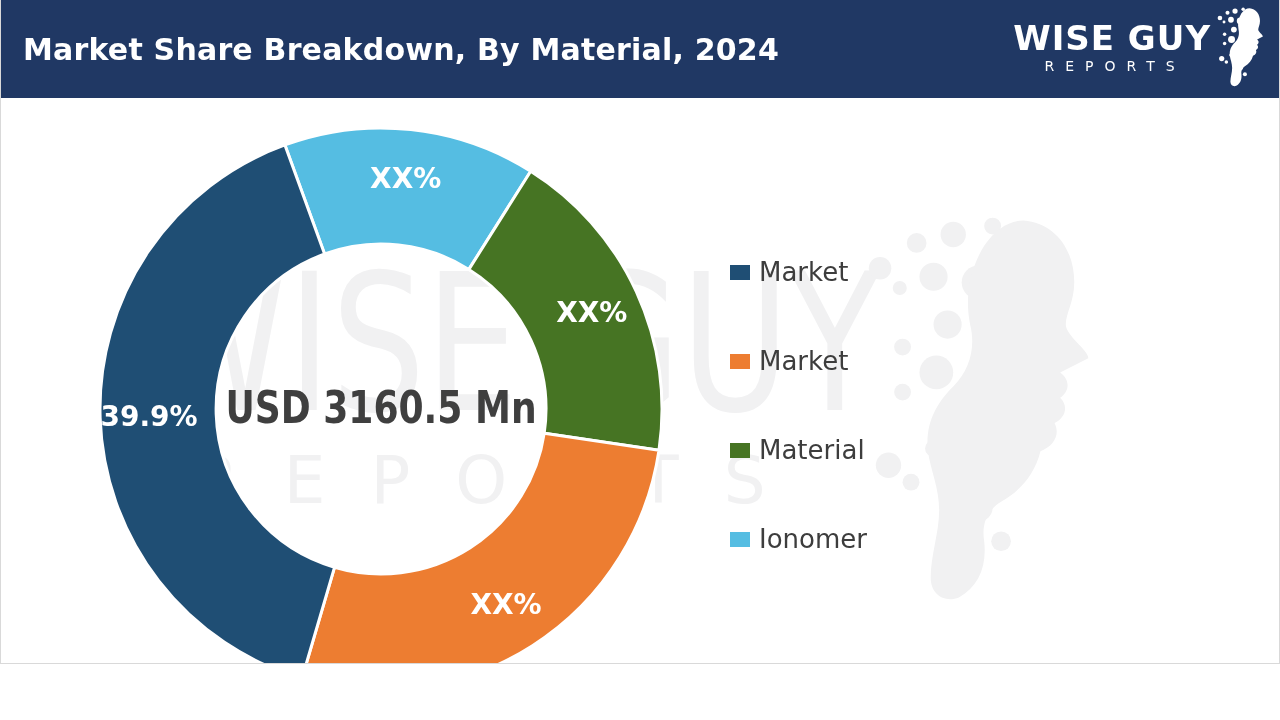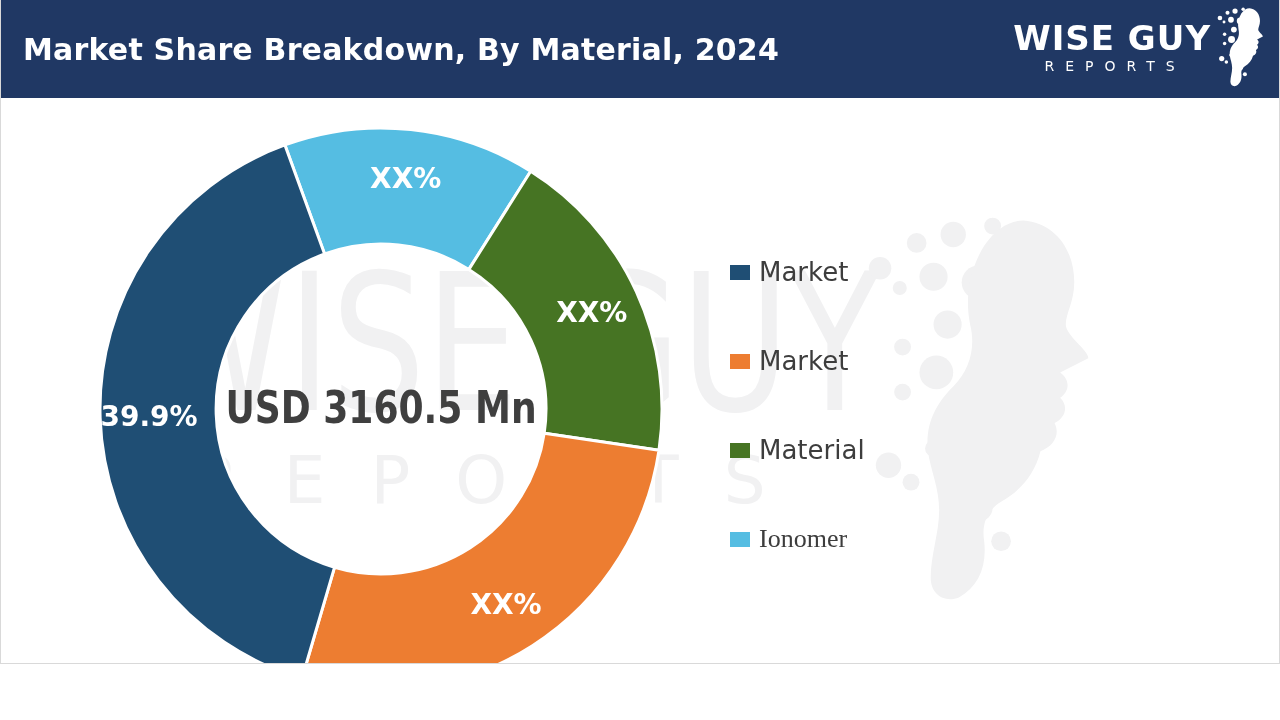--- a/index.html
+++ b/index.html
@@ -135,17 +135,17 @@
       <li>
         <span class="marker" style="background: rgb(237, 125, 49);"></span>
         <span class="lbl" style="color: rgb(61, 61, 61);">Market</span>
       </li>
       <li>
         <span class="marker" style="background: rgb(70, 116, 35);"></span>
         <span class="lbl" style="color: rgb(61, 61, 61);">Material</span>
       </li>
       <li>
         <span class="marker" style="background: rgb(85, 189, 226);"></span>
-        <span class="lbl" style="color: rgb(61, 61, 61); font-family: Liberation Serif, serif;">Ionomer</span>
+        <span class="lbl" style="color: rgb(61, 61, 61);">Ionomer</span>
       </li>
     </ul>
 
 </div>
 
 </body></html>

